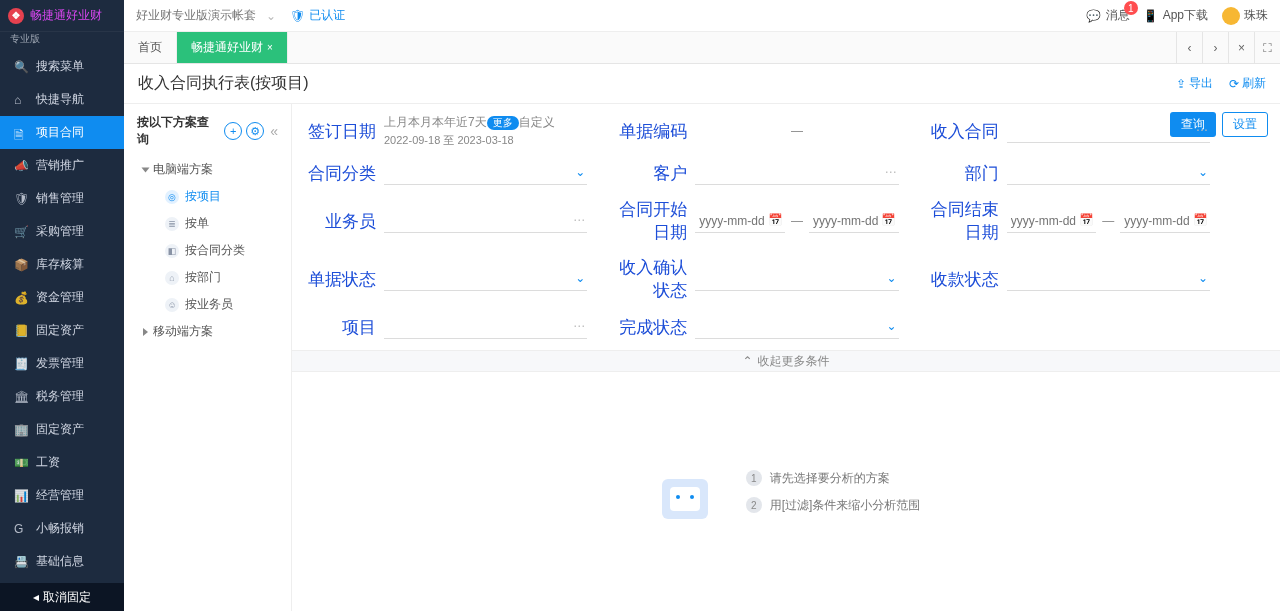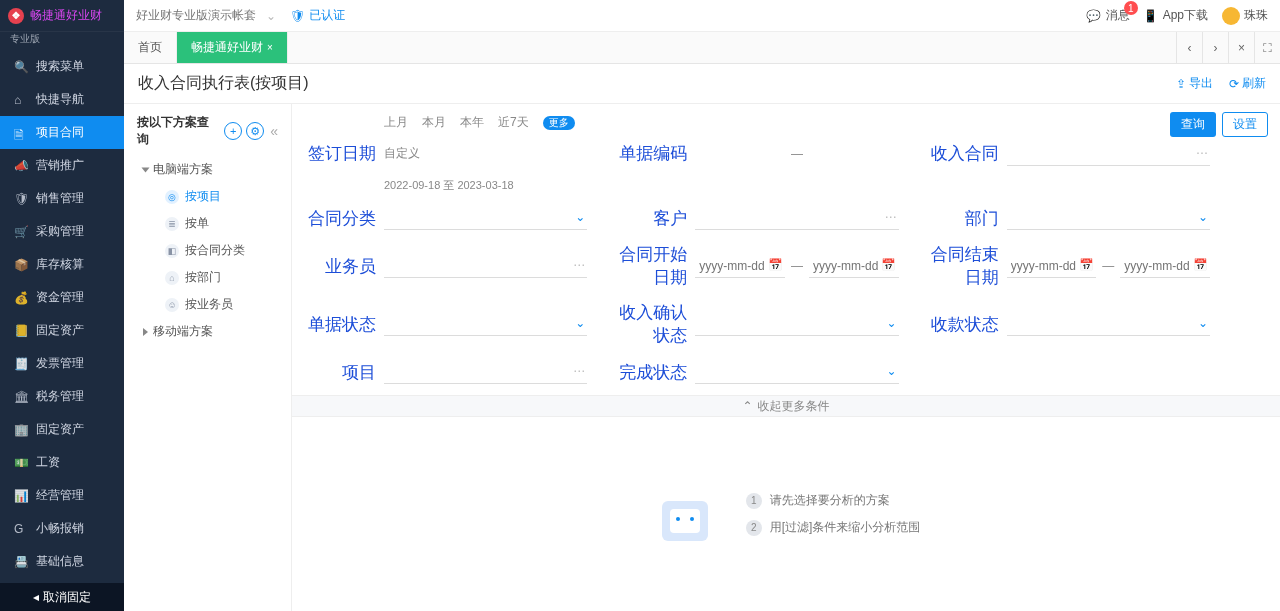--- a/index.html
+++ b/index.html
@@ -66,21 +66,21 @@
 
 .filters { padding: 10px 70px 10px 14px; display: grid; grid-template-columns: repeat(3, 1fr); column-gap: 30px; row-gap: 12px; }
 .f-row { display: flex; align-items: center; gap: 8px; min-height: 26px; }
 .f-label { width: 70px; text-align: right; color: #1d4ed8; font-size: 17px; }
 .f-control { flex: 1; position: relative; display: flex; align-items: center; gap: 4px; }
 .f-input { width: 100%; height: 24px; border: none; border-bottom: 1px solid #dcdcdc; padding: 0 20px 0 4px; font-size: 12px; color: #8b5cf6; background: transparent; }
 .f-suffix { position: absolute; right: 2px; top: 4px; color: #0f8cf0; font-size: 12px; cursor: pointer; }
 .f-suffix.gray { color: #bbb; }
 .f-static { color: #888; }
 
-.date-presets { display: flex; flex-wrap: wrap; align-items: center; gap: 14px; font-size: 12px; color: #888; }
+.date-presets { display: flex; flex-wrap: wrap; align-items: center; gap: 0; font-size: 12px; color: #888; }
 .date-presets span { cursor: pointer; }
 .pill { background: #0f8cf0; color: #fff; border-radius: 8px; padding: 0 6px; font-size: 10px; }
 .date-sub { width: 100%; font-size: 11px; color: #888; margin-top: 2px; }
 
 .date-range { display: flex; align-items: center; gap: 6px; }
 .date-field { position: relative; flex: 1; }
 .date-dash { color: #888; }
 .cal-icon { position: absolute; right: 2px; top: 4px; color: #0f8cf0; cursor: pointer; }
 
 .collapse-bar { height: 22px; background: #f7f8fa; border-top: 1px solid #eee; border-bottom: 1px solid #eee; display: flex; align-items: center; justify-content: center; gap: 5px; color: #888; cursor: pointer; font-size: 12px; }

